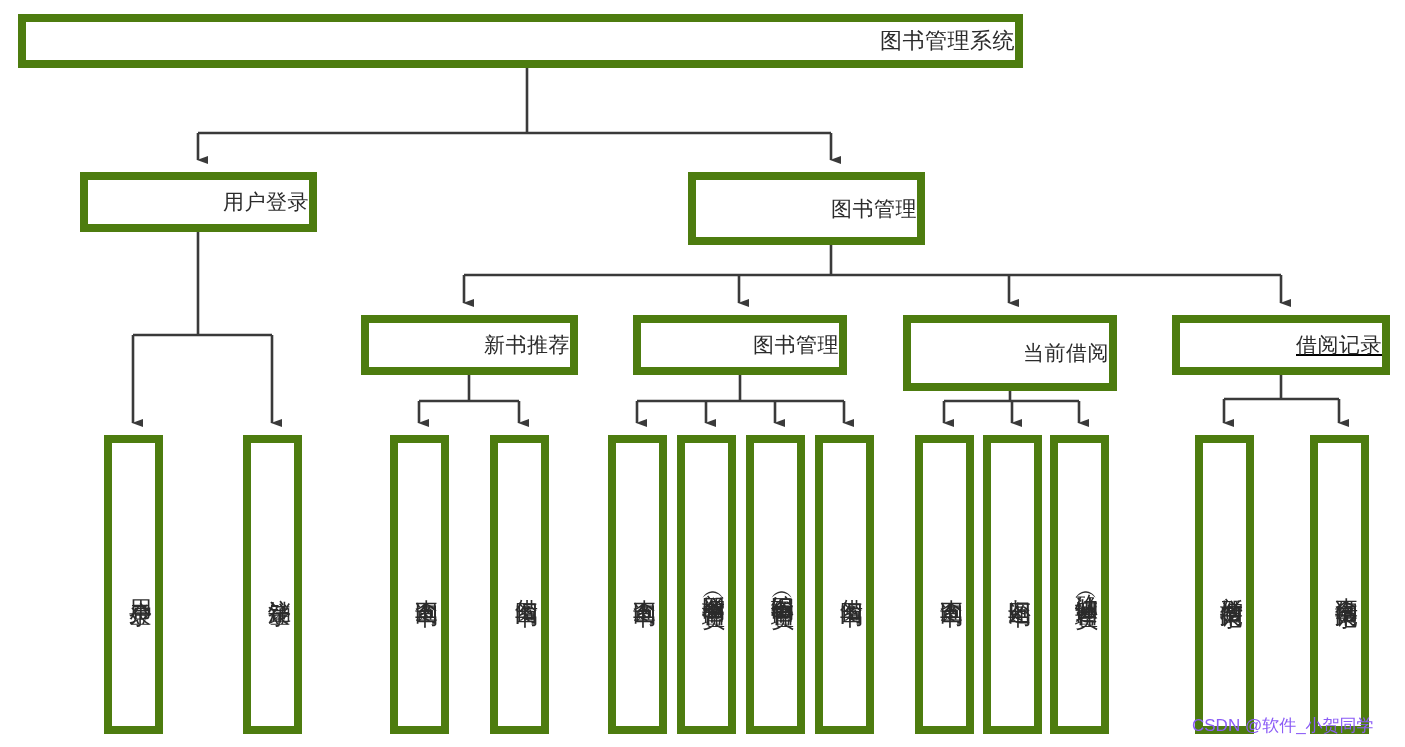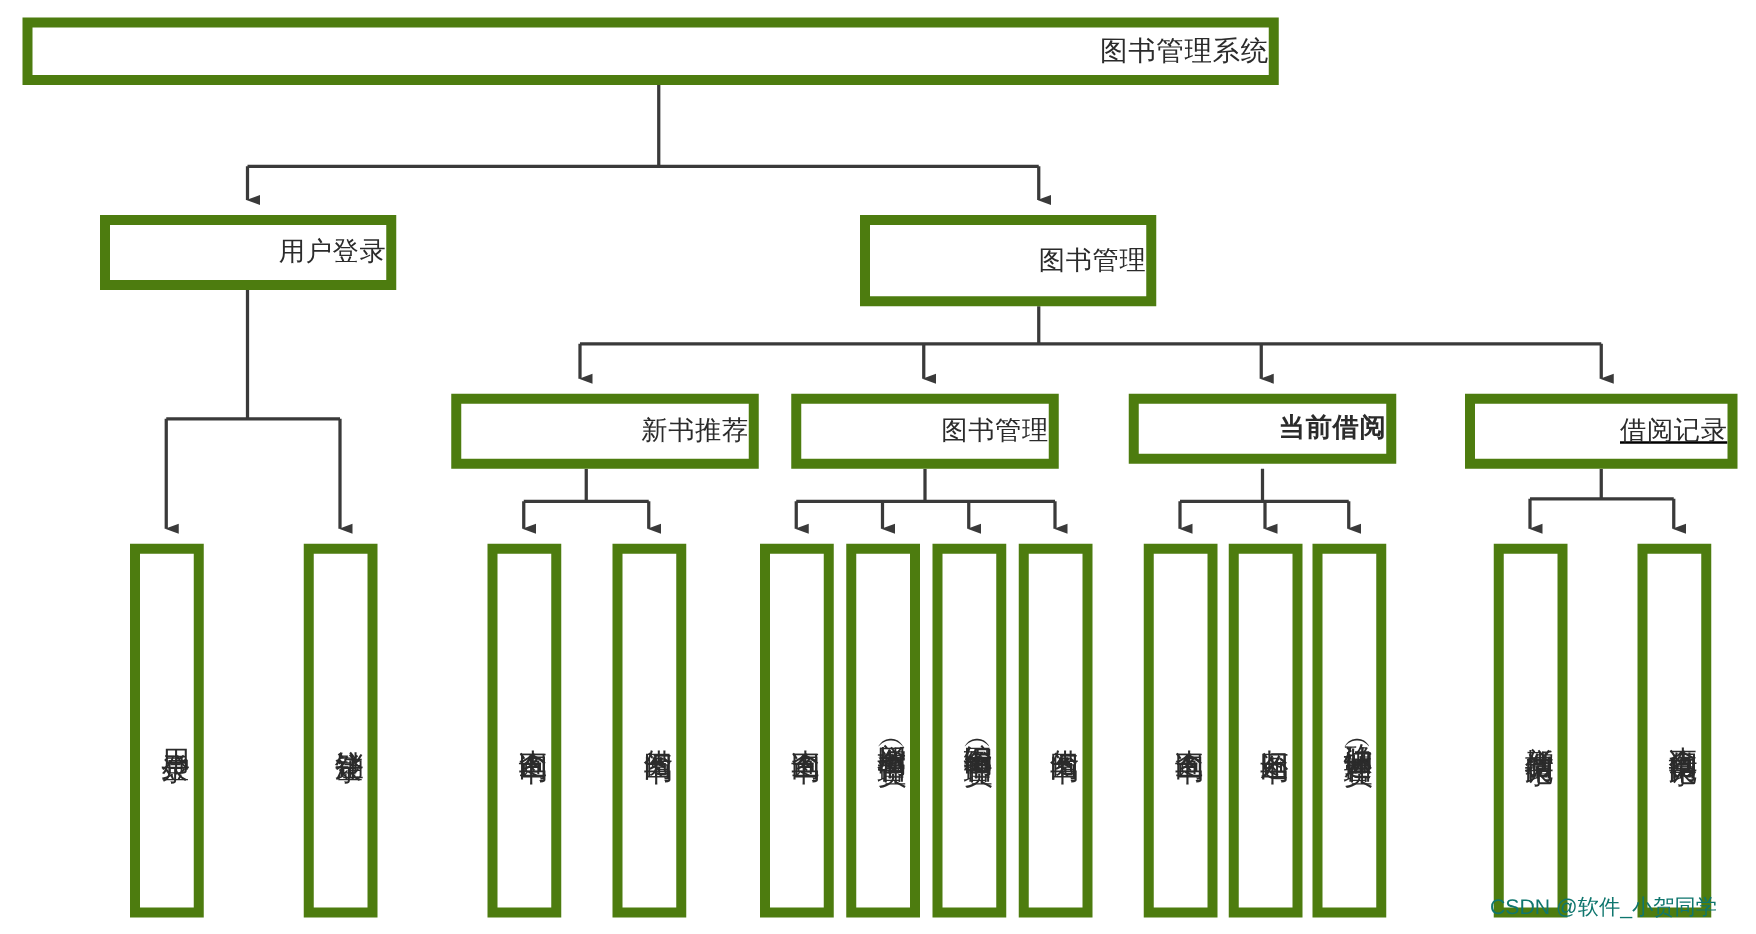--- a/index.html
+++ b/index.html
@@ -49,21 +49,21 @@
     line-height: 1.22;
     letter-spacing: 2px;
     white-space: nowrap;
   }
   .root-box .node-label-h {
     font-size: 22px;
   }
   .watermark {
     position: absolute;
     font-size: 17px;
-    color: #0f766e;
+    color: #8b5cf6;
     white-space: nowrap;
     pointer-events: none;
   }
 </style>
 </head>
 <body>
 
 <div id="diagram-root">
 
   <svg id="tree-svg" viewBox="0 0 1405 747" xmlns="http://www.w3.org/2000/svg">
@@ -120,27 +120,27 @@
     <span class="node-label-h">图书管理系统</span>
   </div>
 
   <div class="node-box" style="left:80px; top:172px; width:237px; height:60px;">
     <span class="node-label-h">用户登录</span>
   </div>
   <div class="node-box" style="left:688px; top:172px; width:237px; height:73px;">
     <span class="node-label-h">图书管理</span>
   </div>
 
-  <div class="node-box" style="left:361px; top:315px; width:246px; height:60px;">
+  <div class="node-box" style="left:361px; top:315px; width:217px; height:60px;">
     <span class="node-label-h">新书推荐</span>
   </div>
   <div class="node-box" style="left:633px; top:315px; width:214px; height:60px;">
     <span class="node-label-h">图书管理</span>
   </div>
-  <div class="node-box" style="left:903px; top:315px; width:214px; height:56px;font-weight:bold;">
+  <div class="node-box" style="left:903px; top:315px; width:214px; height:76px;">
     <span class="node-label-h">当前借阅</span>
   </div>
   <div class="node-box" style="left:1172px; top:315px; width:218px; height:60px;text-decoration:underline;">
     <span class="node-label-h">借阅记录</span>
   </div>
 
   <div class="node-box" style="left:104px; top:435px; width:59px; height:299px;">
     <span class="node-label-v">用户登录</span>
   </div>
   <div class="node-box" style="left:243px; top:435px; width:59px; height:299px;">

